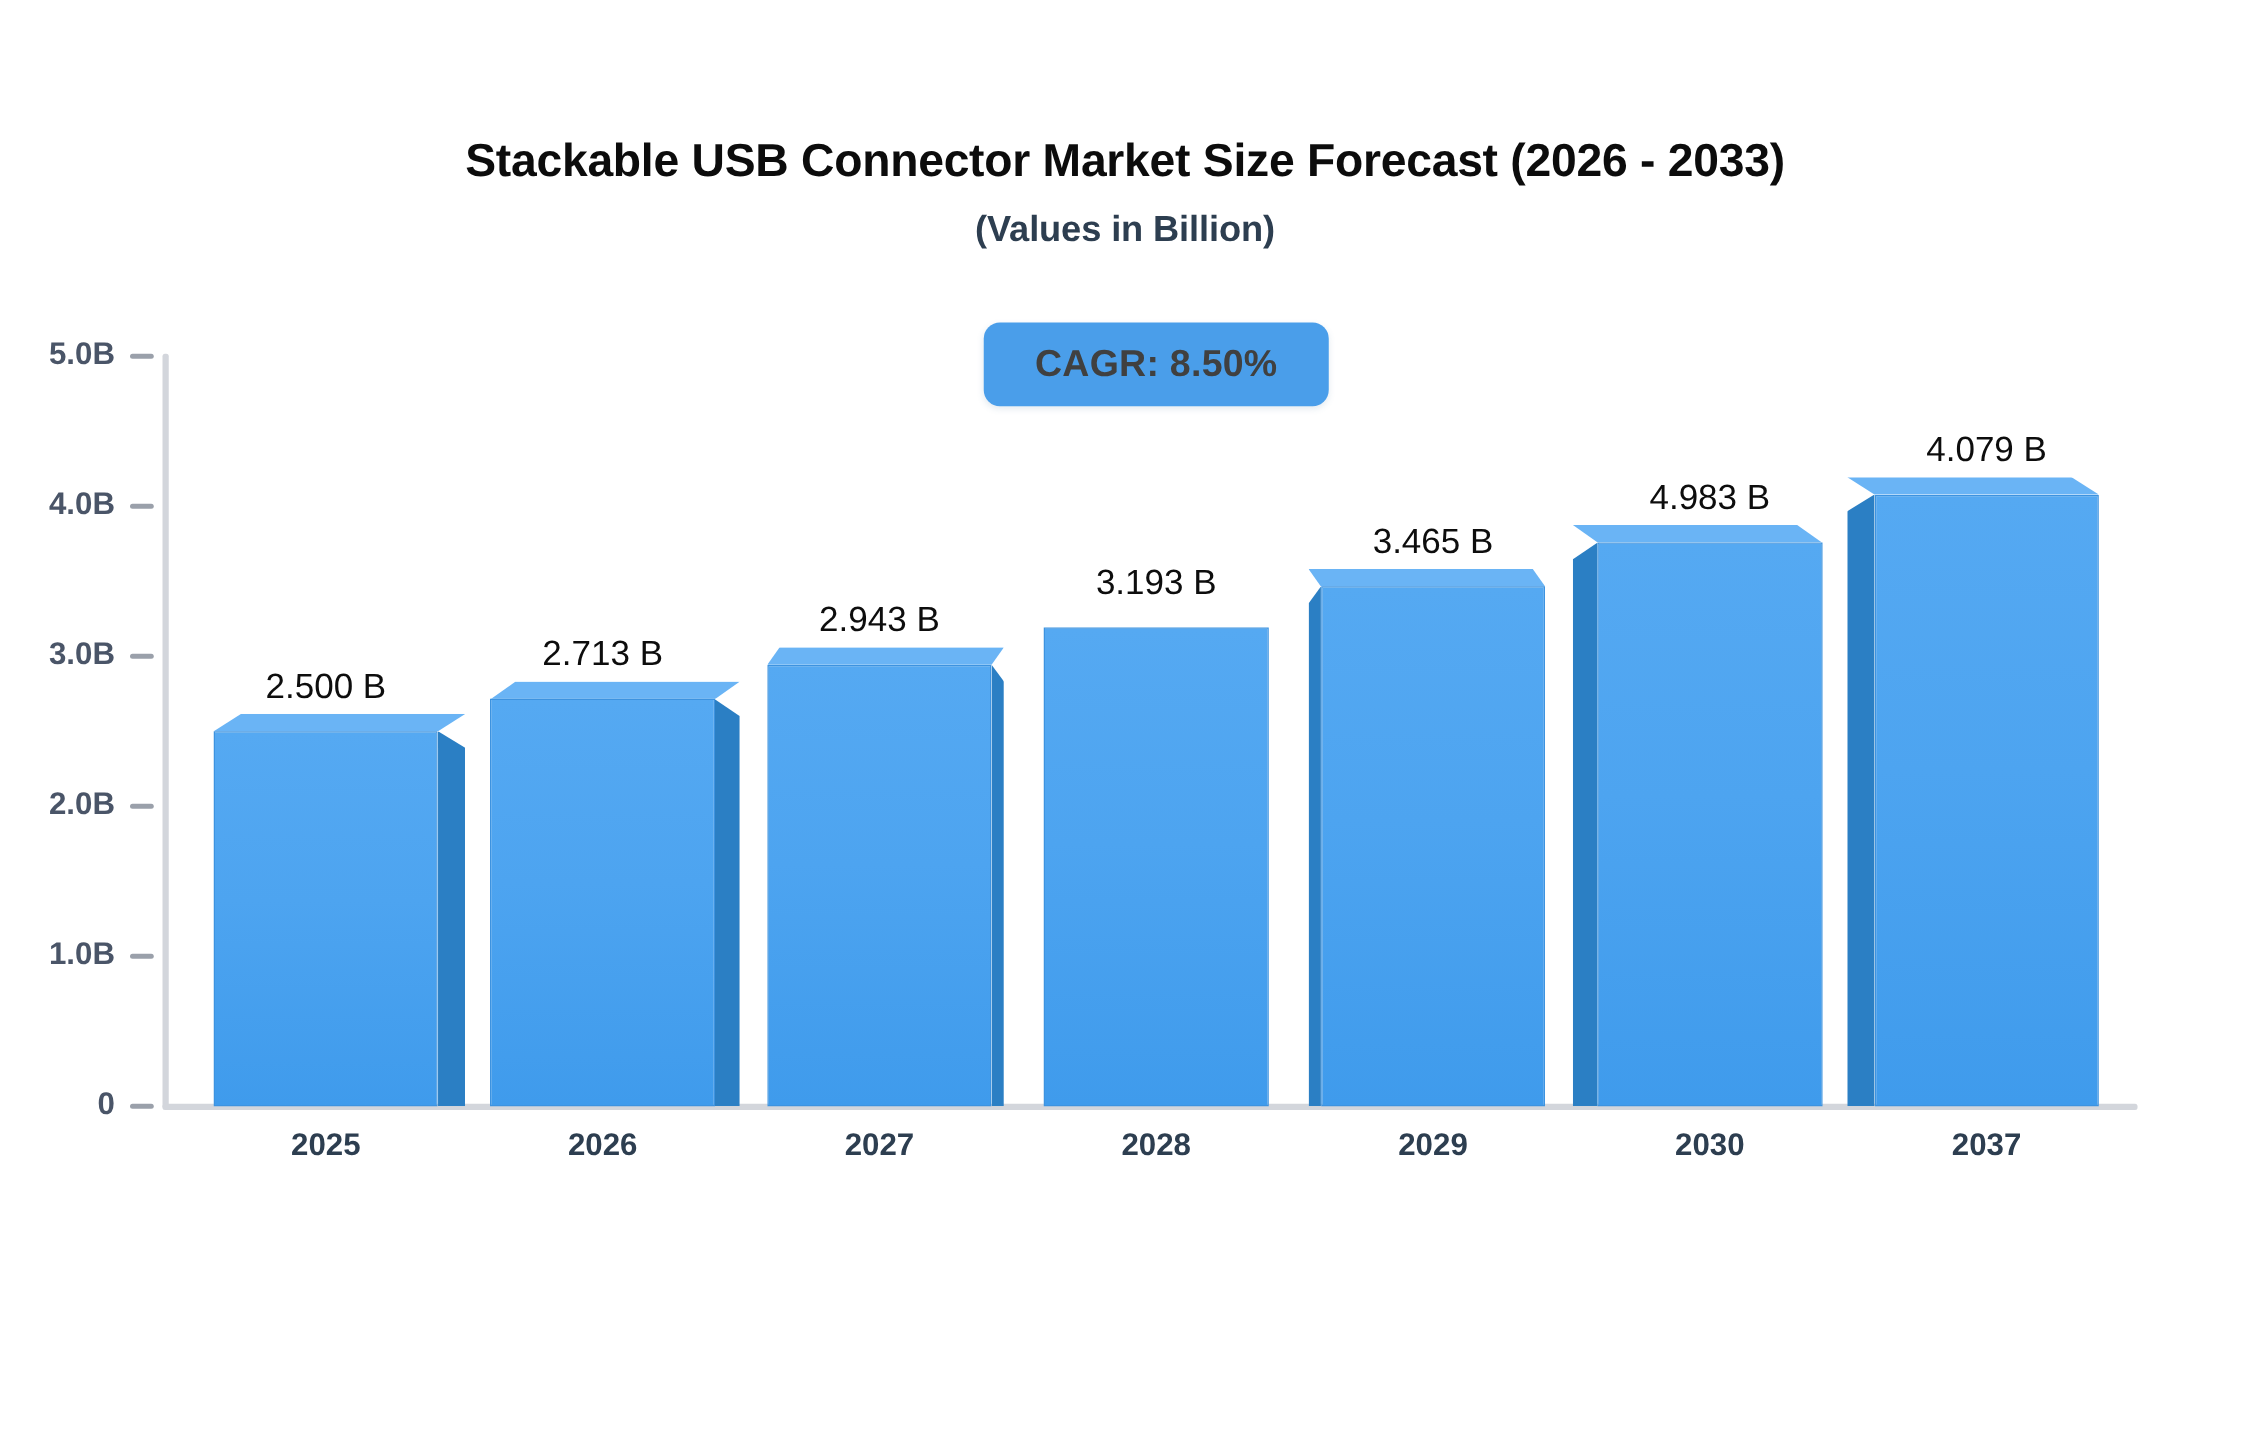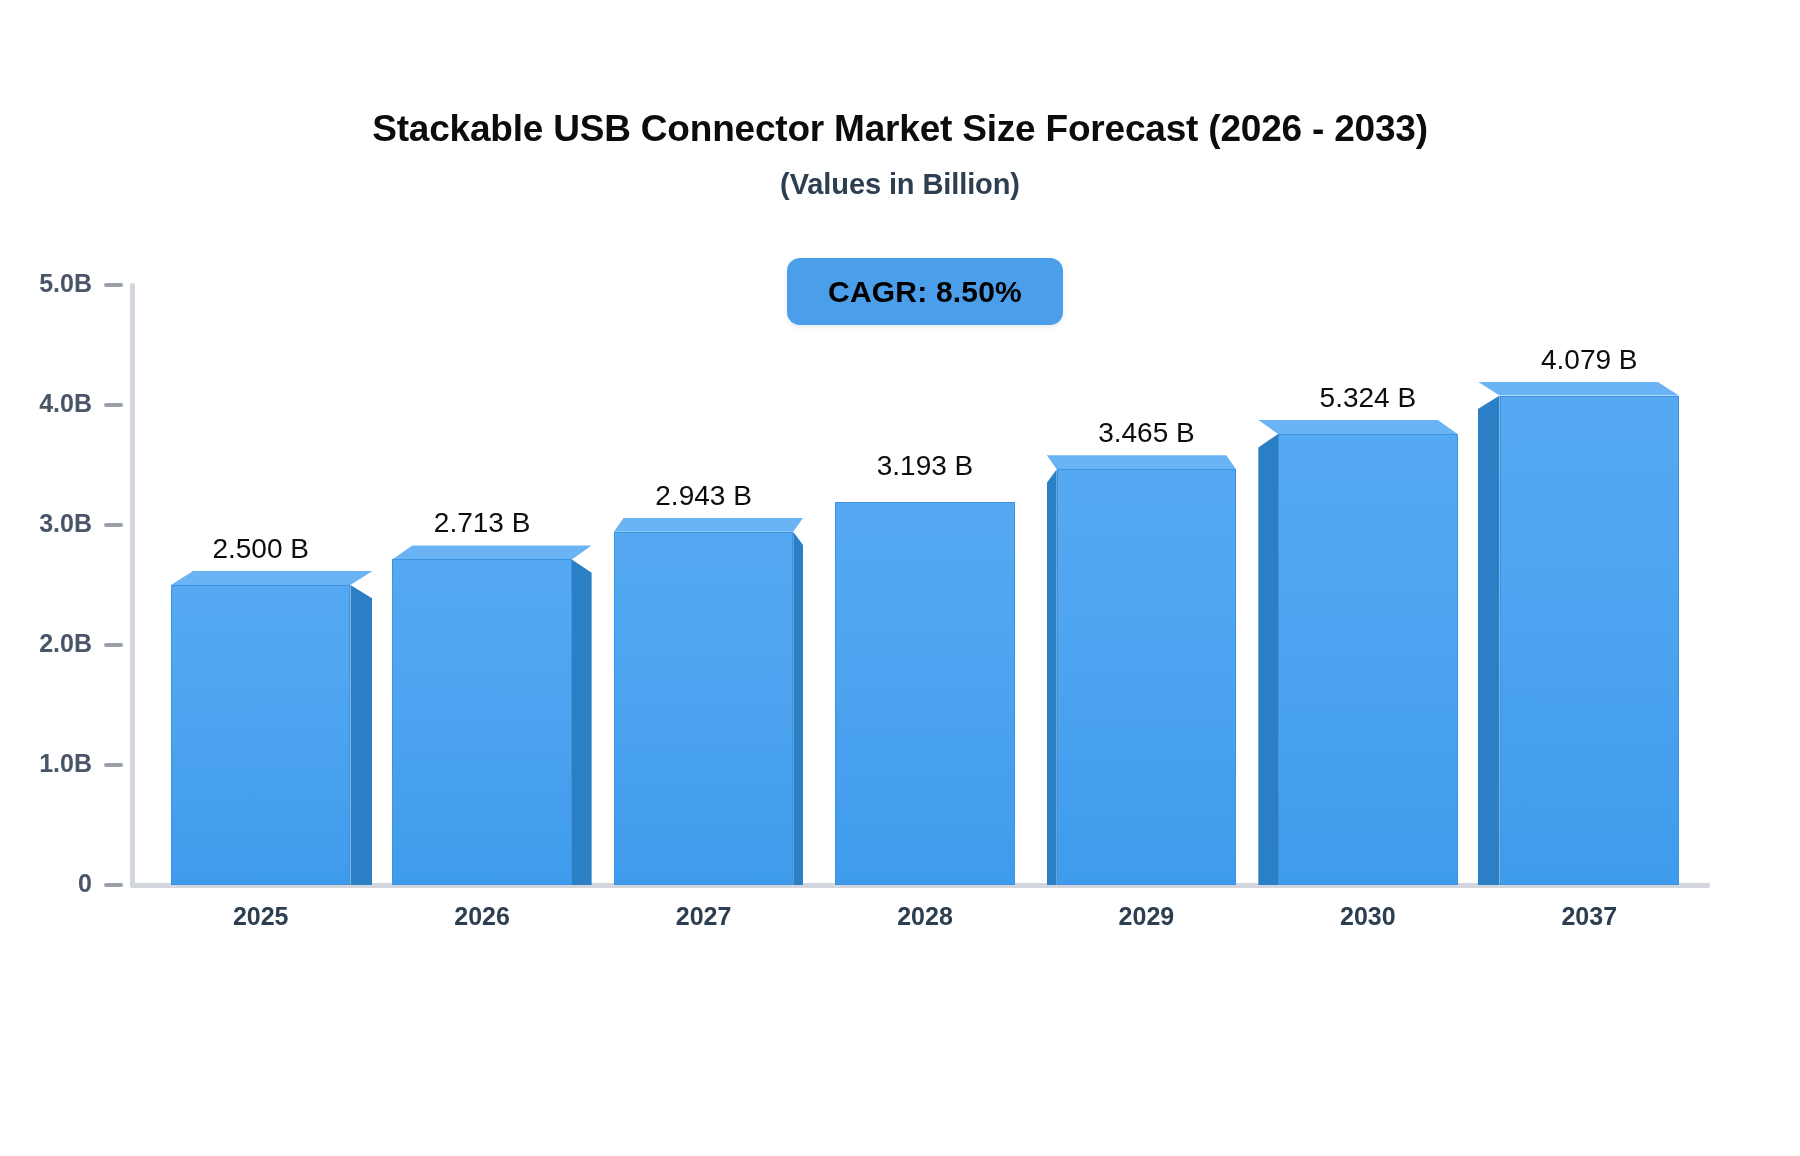--- a/index.html
+++ b/index.html
@@ -51,21 +51,21 @@
     position: absolute;
     left: 787px;
     top: 258px;
     width: 276px;
     height: 67px;
     background: #4a9eea;
     border-radius: 13px;
     display: flex;
     align-items: center;
     justify-content: center;
-    color: #000000;
+    color: #404040;
     font-size: 30px;
     font-weight: 600;
     letter-spacing: 0.2px;
     box-shadow: 0 2px 5px rgba(90,130,170,0.16);
   }
 
   
   
   .plot {
     position: absolute;
@@ -239,21 +239,21 @@
           <div class="bar-side" style="position: absolute; width: 9.9px; height: 415.8px; bottom: 0px; background: rgb(43, 127, 196); left: -9.9px; clip-path: polygon(0px 3.25733%, 100% 0px, 100% 100%, 0px 100%);"></div>
           <div style="position: absolute; height: 14px; width: 189.329px; top: -14px; left: -9.9px; background: rgb(106, 180, 245); clip-path: polygon(0px 0px, 94.771% 0px, 100% 100%, 5.229% 100%);"></div>
           <div class="bar-front" style="height: 415.8px;"></div>
         </div>
         <div class="bar-value" style="left: 1026.71px; width: 239.429px; top: 417.2px;">3.465 B</div>
         <div class="bar-group" style="left: 1278.14px; top: 433.92px; width: 179.429px; height: 451.08px;">
           <div class="bar-side" style="position: absolute; width: 19.8px; height: 451.08px; bottom: 0px; background: rgb(43, 127, 196); left: -19.8px; clip-path: polygon(0px 3.01023%, 100% 0px, 100% 100%, 0px 100%);"></div>
           <div style="position: absolute; height: 14px; width: 199.229px; top: -14px; left: -19.8px; background: rgb(106, 180, 245); clip-path: polygon(0px 0px, 90.0617% 0px, 100% 100%, 9.93833% 100%);"></div>
           <div class="bar-front" style="height: 451.08px;"></div>
         </div>
-        <div class="bar-value" style="left: 1248.14px; width: 239.429px; top: 381.92px;">5.324 B</div>
+        <div class="bar-value" style="left: 1248.14px; width: 239.429px; top: 381.92px;">4.983 B</div>
         <div class="bar-group" style="left: 1499.57px; top: 395.52px; width: 179.429px; height: 489.48px;">
           <div class="bar-side" style="position: absolute; width: 22px; height: 489.48px; bottom: 0px; background: rgb(43, 127, 196); left: -22px; clip-path: polygon(0px 2.78065%, 100% 0px, 100% 100%, 0px 100%);"></div>
           <div style="position: absolute; height: 14px; width: 201.429px; top: -14px; left: -22px; background: rgb(106, 180, 245); clip-path: polygon(0px 0px, 89.078% 0px, 100% 100%, 10.922% 100%);"></div>
           <div class="bar-front" style="height: 489.48px;"></div>
         </div>
         <div class="bar-value" style="left: 1469.57px; width: 239.429px; top: 343.52px;">4.079 B</div>
       </div>
   </div>
 
 

